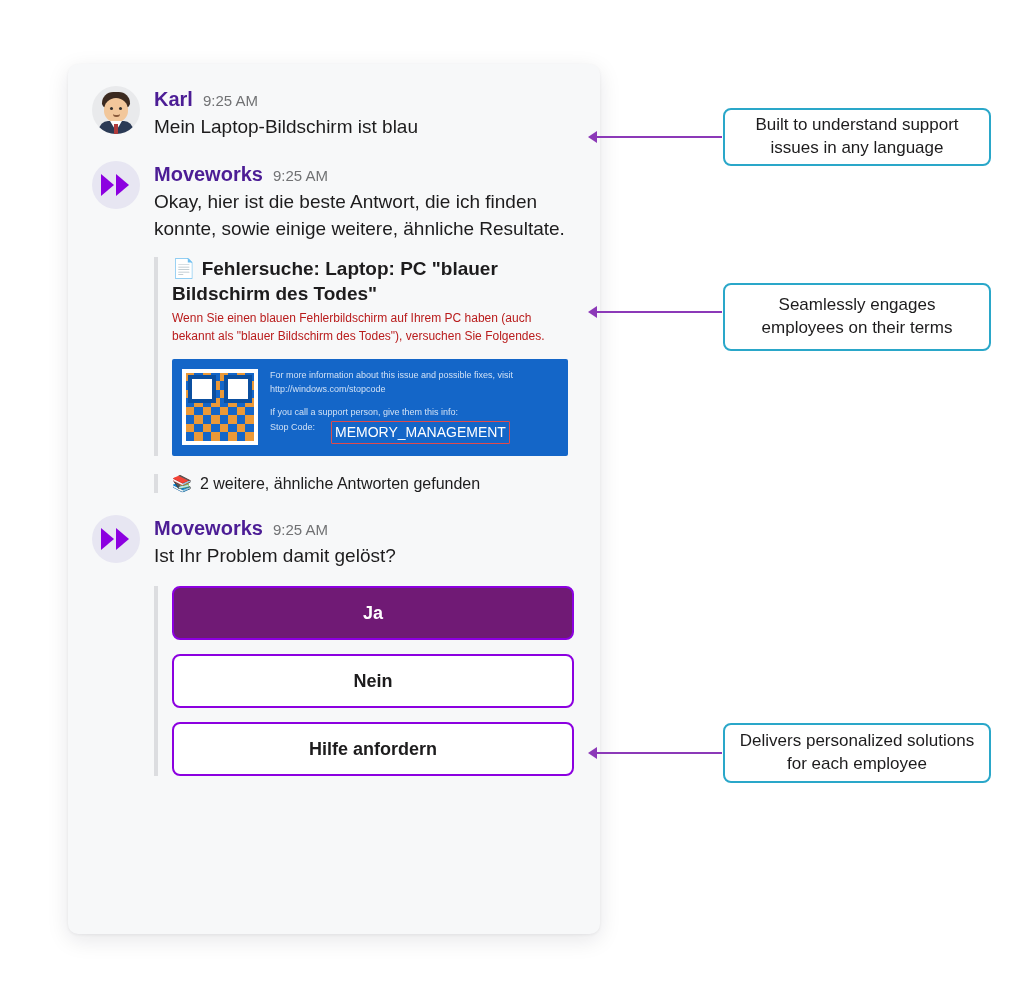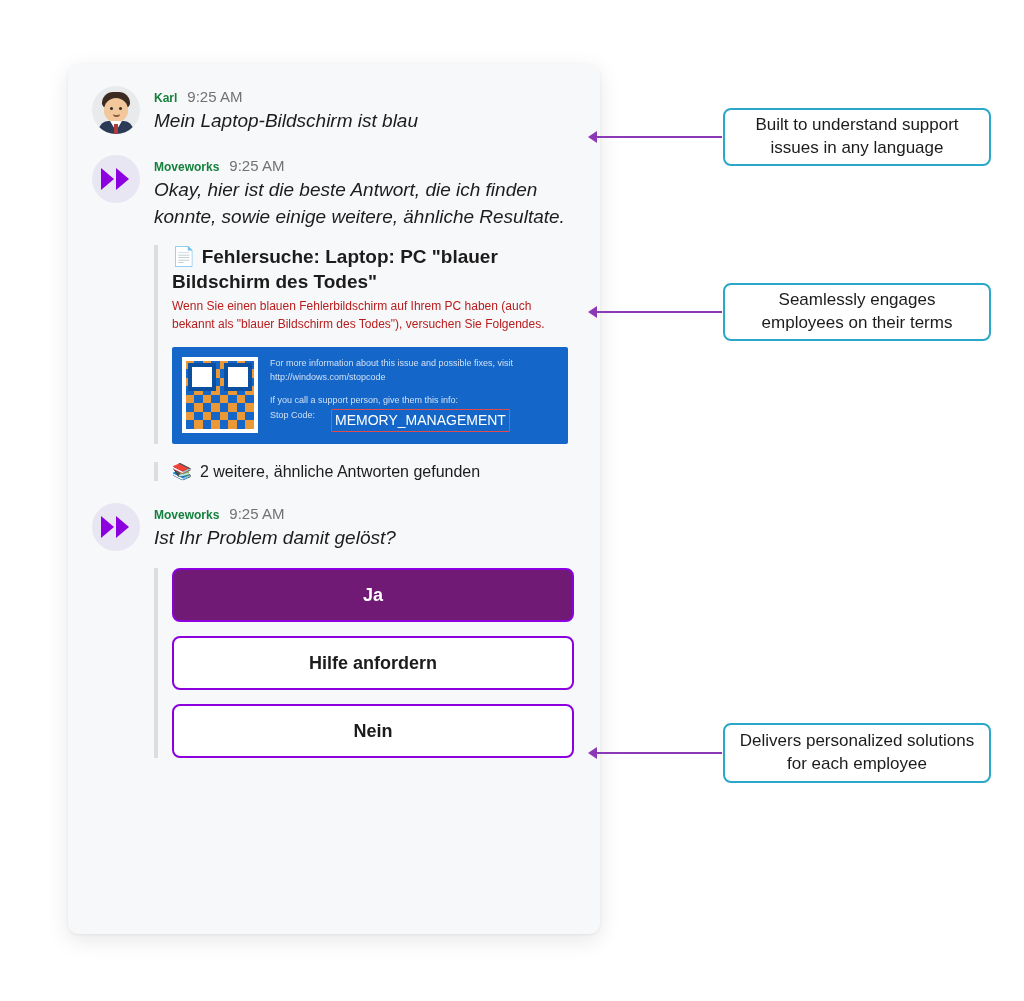--- a/index.html
+++ b/index.html
@@ -84,27 +84,26 @@
   }
 
   .avatar-bot {
     background: #e7e6f2;
     display: flex; align-items: center; justify-content: center;
   }
   .bot-mark { display:block; }
 
   .msg-body { flex: 1 1 auto; min-width: 0; padding-top: 2px; }
   .msg-head { display: flex; align-items: baseline; gap: 10px; margin-bottom: 3px; }
-  .msg-author { font-size: 12px; font-weight: bold; color: #15803d; }
+  .msg-author { font-size: 20px; font-weight: bold; color: #4c1d95; }
   .msg-time { font-size: 15px; color: #717274; }
   .msg-text {
     font-size: 19px;
     line-height: 1.42;
     color: #1d1c1d;
-    font-style: italic;
   }
 
   
   .attachment {
     margin-left: 62px;
     margin-top: 14px;
     border-left: 4px solid #dcdde0;
     padding-left: 14px;
   }
   .att-title {
@@ -237,21 +236,21 @@
     color: #1d1c1d;
     font-size: 17px;
     line-height: 1.35;
     text-align: center;
     display: flex;
     align-items: center;
     justify-content: center;
     padding: 10px 14px;
   }
   .callout-1 { left: 723px; top: 108px; width: 268px; height: 58px; text-align: center; }
-  .callout-2 { left: 723px; top: 283px; width: 268px; height: 58px; }
+  .callout-2 { left: 723px; top: 283px; width: 268px; height: 68px; }
   .callout-3 { left: 723px; top: 723px; width: 268px; height: 60px; }
   .conn-line {
     position: absolute;
     height: 2px;
     background: #8c39b8;
   }
   .conn-arrow {
     position: absolute;
     width: 0; height: 0;
     border-top: 6px solid transparent;
@@ -350,22 +349,22 @@
         <div class="msg-head">
           <span class="msg-author">Moveworks</span>
           <span class="msg-time">9:25 AM</span>
         </div>
         <div class="msg-text">Ist Ihr Problem damit gelöst?</div>
       </div>
     </div>
 
     <div class="btn-group">
       <div class="btn btn-primary">Ja</div>
+      <div class="btn btn-secondary">Nein</div>
       <div class="btn btn-secondary">Hilfe anfordern</div>
-      <div class="btn btn-secondary">Nein</div>
     </div>
 
   </div>
 
   <div class="callout callout-1">Built to understand support issues in any language</div>
   <div class="conn-line c1-line"></div>
   <div class="conn-arrow c1-arrow"></div>
 
   <div class="callout callout-2">Seamlessly engages employees on their terms</div>
   <div class="conn-line c2-line"></div>

